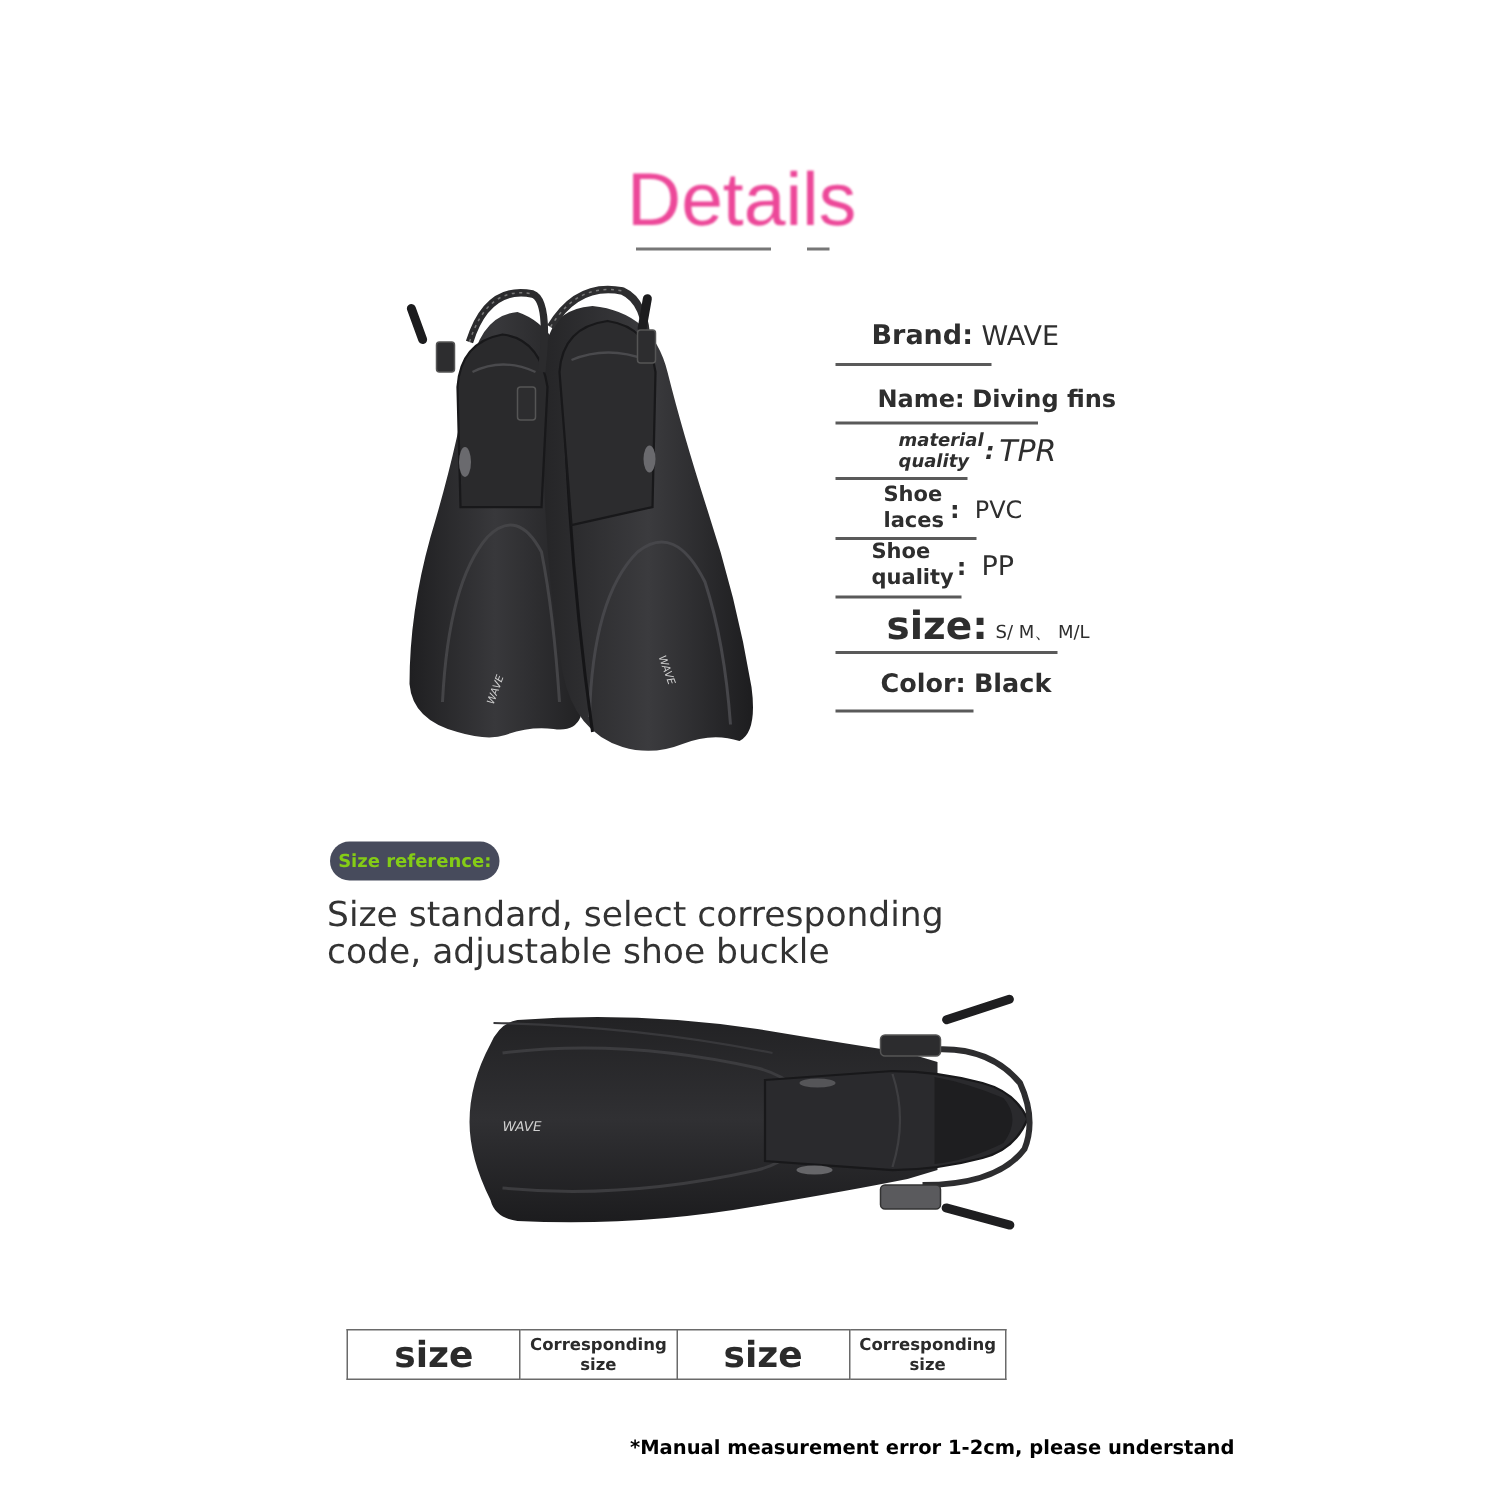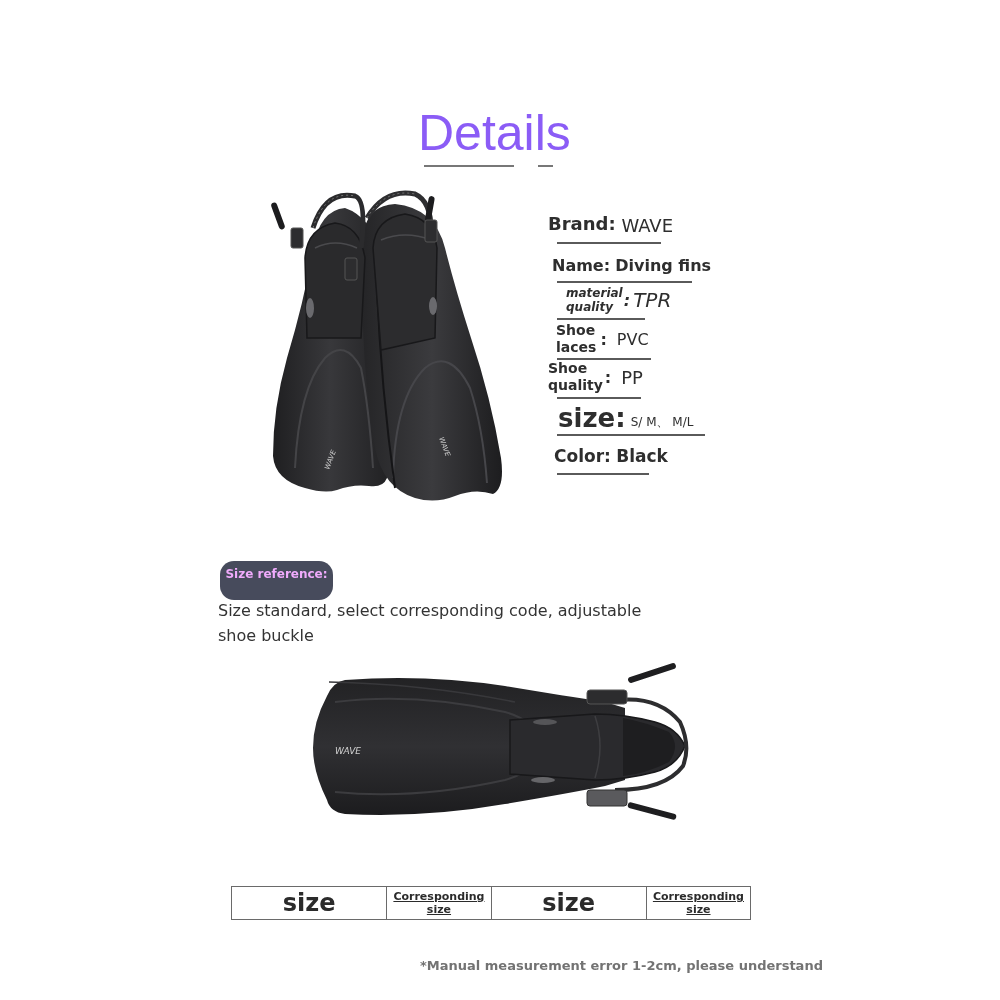--- a/index.html
+++ b/index.html
@@ -2,57 +2,57 @@
 <html><head>
   <meta charset="utf-8">
   <style>
     * { box-sizing: border-box; margin: 0; padding: 0; }
     html, body { width: 1000px; height: 1000px; background: #ffffff; overflow: hidden; }
     body { position: relative; font-family: "DejaVu Sans", sans-serif; color: #333333; }
 
     .title {
       position: absolute; left: 418px; top: 104px;
       font-family: "Liberation Sans", sans-serif;
-      font-size: 50px; color: #8b5cf6; letter-spacing: 0px;
+      font-size: 50px; color: #ec4899; letter-spacing: 0px;
       filter: blur(0.6px);
     }
     .title-underline-a { position: absolute; left: 424px; top: 165px; width: 90px; height: 2px; background: #777; }
     .title-underline-b { position: absolute; left: 538px; top: 165px; width: 15px; height: 2px; background: #777; }
 
     .fins-top { position: absolute; left: 265px; top: 188px; width: 250px; height: 318px; }
     .fins-side { position: absolute; left: 305px; top: 662px; width: 390px; height: 165px; }
 
-    .spec { position: absolute; font-family: "DejaVu Sans", sans-serif; color: #2e2e2e; white-space: nowrap; }
+    .spec { position: absolute; font-family: "DejaVu Sans", sans-serif; color: #2e2e2e; white-space: nowrap; margin-left: 33px; }
     .spec .lbl { font-weight: bold; }
     .spec .small { font-weight: bold; font-size: 12px; line-height: 14px; display: inline-block; vertical-align: middle; }
     .spec .colon { display: inline-block; vertical-align: middle; font-weight: bold; font-size: 16px; margin: 0 3px 0 1px; }
     .spec .val { display: inline-block; vertical-align: middle; }
     .rule { position: absolute; height: 2px; background: #5a5a5a; }
 
     .badge {
-      position: absolute; left: 220px; top: 561px; width: 113px; height: 39px;
-      border-radius: 14px; background: #474b5c; color: #f0abfc;
+      position: absolute; left: 220px; top: 561px; width: 113px; height: 26px;
+      border-radius: 14px; background: #474b5c; color: #84cc16;
       font-size: 12px; font-weight: bold; line-height: 27px; text-align: center;
     }
     .desc {
       position: absolute; left: 218px; top: 598px; width: 440px;
-      font-size: 16px; line-height: 25px; color: #333333; font-weight: 500;
+      font-size: 23px; line-height: 25px; color: #333333; font-weight: 500;
     }
 
     table.size-table {
-      position: absolute; left: 231px; top: 886px; width: 520px;
+      position: absolute; left: 231px; top: 886px; width: 440px;
       border-collapse: collapse; color: #2b2b2b;
     }
     .size-table td { border: 1.5px solid #6a6a6a; text-align: center; vertical-align: middle; }
     .size-table tr.head td { height: 33px; }
     .size-table tr.body td { height: 32px; font-size: 16px; }
     .size-table .h-big { font-size: 24px; font-weight: bold; }
-    .size-table .h-small { font-size: 11px; font-weight: bold; line-height: 13px; text-decoration: underline; }
+    .size-table .h-small { font-size: 11px; font-weight: bold; line-height: 13px; }
     .note {
-      position: absolute; left: 420px; top: 958px; font-size: 13px; font-weight: bold; color: #737373;
+      position: absolute; left: 420px; top: 958px; font-size: 13px; font-weight: bold; color: #000000;
       white-space: nowrap;
     }
   </style>
 </head>
 <body>
 
 <div class="title">Details</div>
 <div class="title-underline-a"></div>
 <div class="title-underline-b"></div>
 

